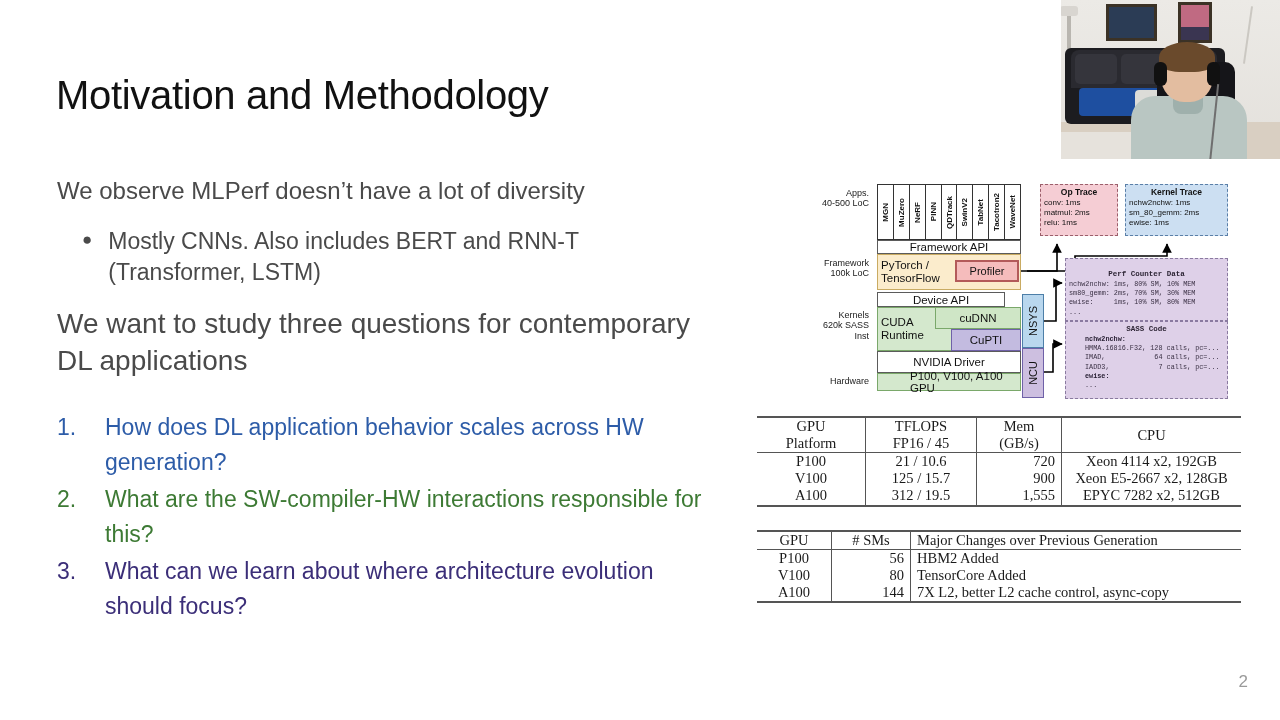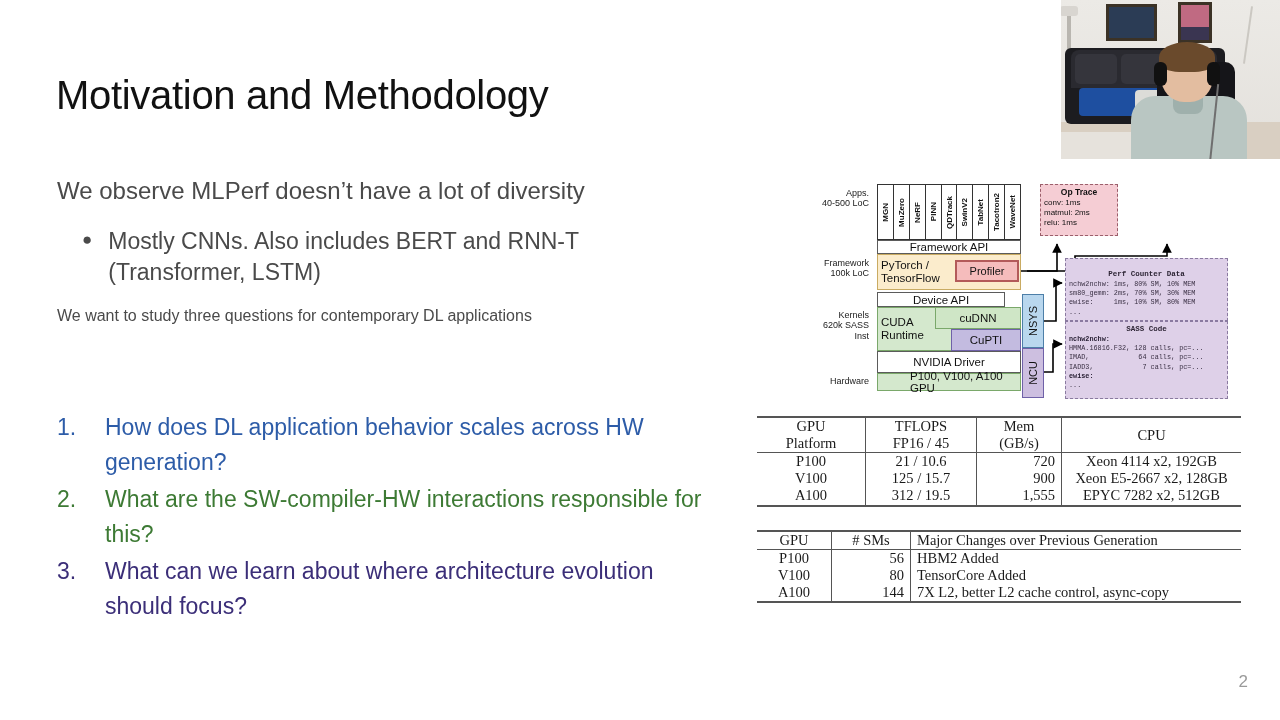--- a/index.html
+++ b/index.html
@@ -28,21 +28,21 @@
   .bullet{
     position:absolute;left:82px;top:226px;width:640px;
     font-size:23px;line-height:1.35;color:#4a4a4a;
     display:flex;gap:16px;
   }
   .bullet .dot{
     flex:0 0 auto;font-size:17px;line-height:1.7;color:#4a4a4a;
   }
   .lead2{
     position:absolute;left:57px;top:305px;width:640px;
-    font-size:16px;line-height:1.33;color:#4a4a4a;
+    font-size:28px;line-height:1.33;color:#4a4a4a;
   }
 
   
   .qlist{
     position:absolute;left:57px;top:410px;width:660px;
   }
   .qitem{
     display:flex;gap:14px;margin-bottom:2px;
     font-size:23px;line-height:1.52;
   }
@@ -142,21 +142,21 @@
   }
   .trace-title{font-size:8.5px;font-weight:700;text-align:center;color:#111;margin-bottom:1px;}
   .trace-line{font-size:8px;color:#111;line-height:1.25;}
 
   .perfbox{
     position:absolute;left:308px;top:76px;width:163px;height:63px;
     background:#ded0e8;border:1.5px dashed #8a7aa0;box-sizing:border-box;padding:10px 3px;
   }
   .sassbox{
     position:absolute;left:308px;top:139px;width:163px;height:78px;
-    background:#ded0e8;border:1.5px dashed #8a7aa0;box-sizing:border-box;padding:2px 3px;
+    background:#ded0e8;border:1.5px dashed #8a7aa0;box-sizing:border-box;padding:2px 19px;
   }
   .mono-title{font-family:"Liberation Mono",monospace;font-size:7.5px;font-weight:700;
               text-align:center;color:#2c2434;margin:1px 0 2px;}
   .mono-line{font-family:"Liberation Mono",monospace;font-size:6.8px;color:#3a3044;
              line-height:1.35;white-space:pre;}
   .mono-line.b{font-weight:700;color:#241c30;}
 
   .fig-svg{position:absolute;left:0;top:0;width:496px;height:230px;pointer-events:none;}
 
   
@@ -338,20 +338,26 @@
         </div>
     </div>
 
     <div class="optrace">
       <div class="trace-title">Op Trace</div>
       <div class="trace-line">conv: 1ms</div>
       <div class="trace-line">matmul: 2ms</div>
       <div class="trace-line">relu: 1ms</div>
     </div>
 
+    <div class="kerneltrace">
+      <div class="trace-title">Kernel Trace</div>
+      <div class="trace-line">nchw2nchw: 1ms</div>
+      <div class="trace-line">sm_80_gemm: 2ms</div>
+      <div class="trace-line">ewise: 1ms</div>
+    </div>
 
     <div class="perfbox">
       <div class="mono-title">Perf Counter Data</div>
       <div class="mono-line">nchw2nchw: 1ms, 80% SM, 10% MEM</div>
       <div class="mono-line">sm80_gemm: 2ms, 70% SM, 30% MEM</div>
       <div class="mono-line">ewise:     1ms, 10% SM, 80% MEM</div>
       <div class="mono-line">...</div>
     </div>
 
     <div class="sassbox">

